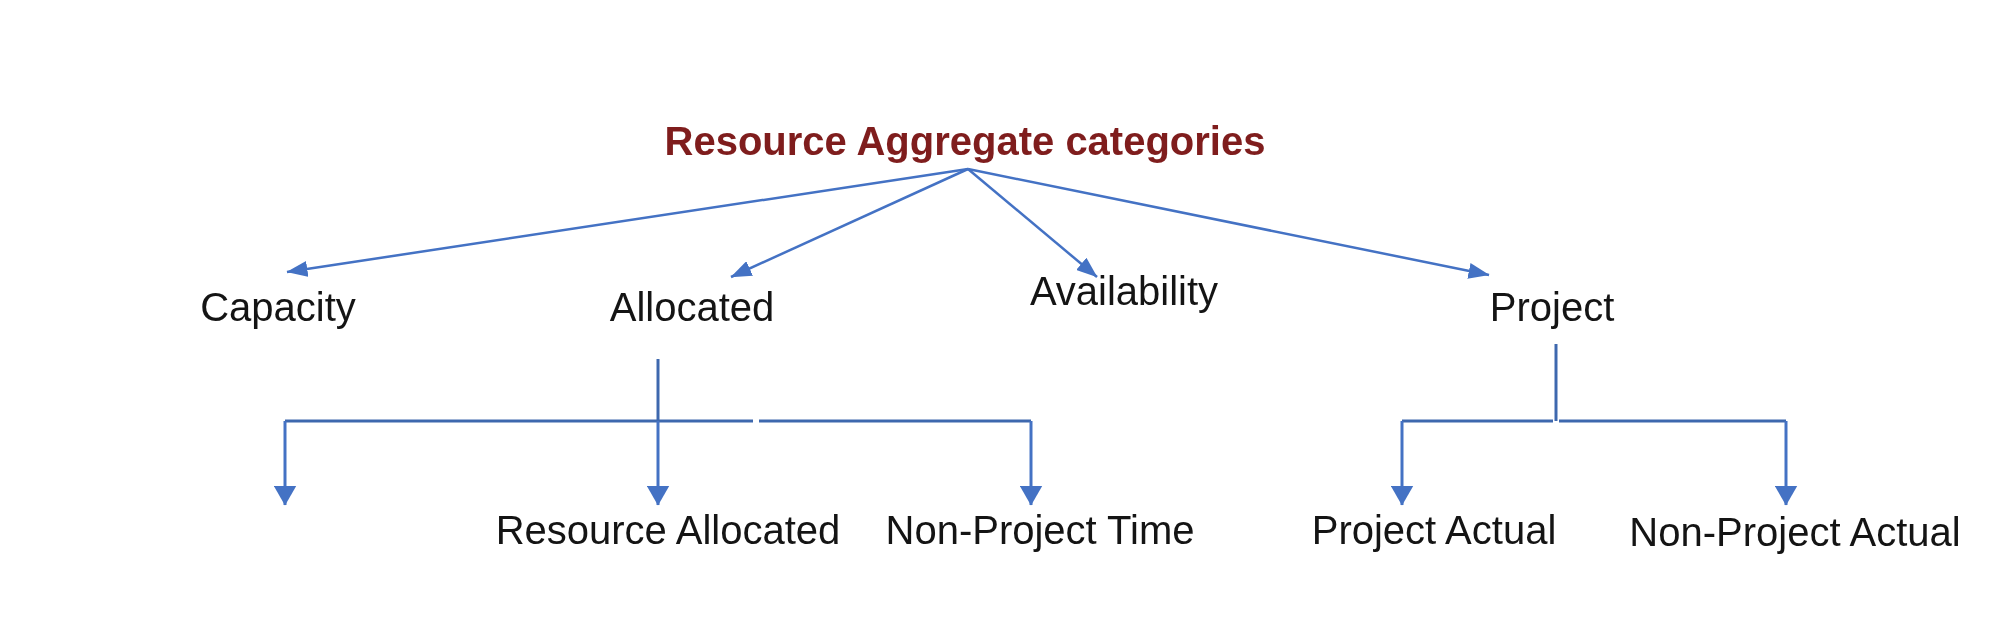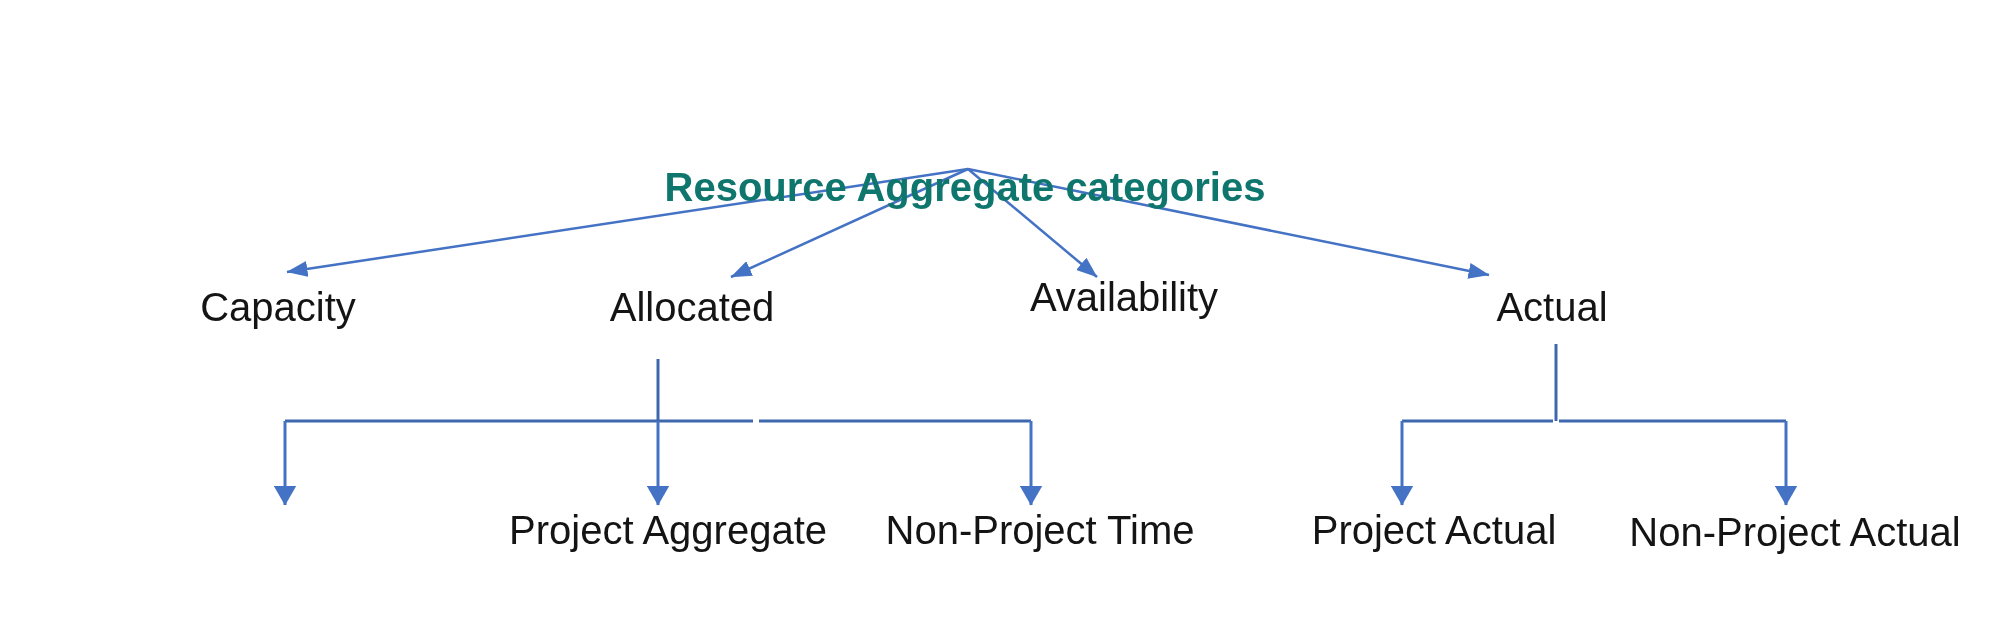--- a/index.html
+++ b/index.html
@@ -20,24 +20,23 @@
     left: 0;
     top: 0;
     width: 2014px;
     height: 618px;
   }
   .diagram-title {
     position: absolute;
     transform: translateX(-50%);
     font-size: 40px;
     font-weight: 700;
-    color: #0f766e;
+    color: #7f1d1d;
     white-space: nowrap;
     line-height: 1.15;
-    margin-top: 46px;
   }
   .node-label {
     position: absolute;
     transform: translateX(-50%);
     font-size: 40px;
     font-weight: 400;
     color: #141414;
     white-space: nowrap;
     line-height: 1.15;
   }
@@ -73,22 +72,22 @@
     <line x1="1402" y1="421" x2="1553" y2="421" stroke="#3E68AE" stroke-width="3"></line>
     <line x1="1559" y1="421" x2="1786" y2="421" stroke="#3E68AE" stroke-width="3"></line>
     <line x1="1402" y1="421" x2="1402" y2="505" stroke="#4472C4" stroke-width="3" marker-end="url(#headDown)"></line>
     <line x1="1786" y1="421" x2="1786" y2="505" stroke="#4472C4" stroke-width="3" marker-end="url(#headDown)"></line>
   </svg>
 
   <div class="diagram-title" style="left:965px; top:118px;">Resource Aggregate categories</div>
 
   <div class="node-label" style="left:692px; top:284px;">Allocated</div>
   <div class="node-label" style="left:278px; top:284px;">Capacity</div>
-  <div class="node-label" style="left:1124px; top:274px;">Availability</div>
-  <div class="node-label" style="left:1552px; top:284px;">Actual</div>
+  <div class="node-label" style="left:1124px; top:268px;">Availability</div>
+  <div class="node-label" style="left:1552px; top:284px;">Project</div>
 
-  <div class="node-label" style="left:668px; top:507px;">Project Aggregate</div>
+  <div class="node-label" style="left:668px; top:507px;">Resource Allocated</div>
   <div class="node-label" style="left:1434px; top:507px;">Project Actual</div>
 
   <div class="node-label" style="left:1040px; top:507px;">Non-Project Time</div>
   <div class="node-label" style="left:1795px; top:509px;">Non-Project Actual</div>
 
 </div>
 
 </body></html>

